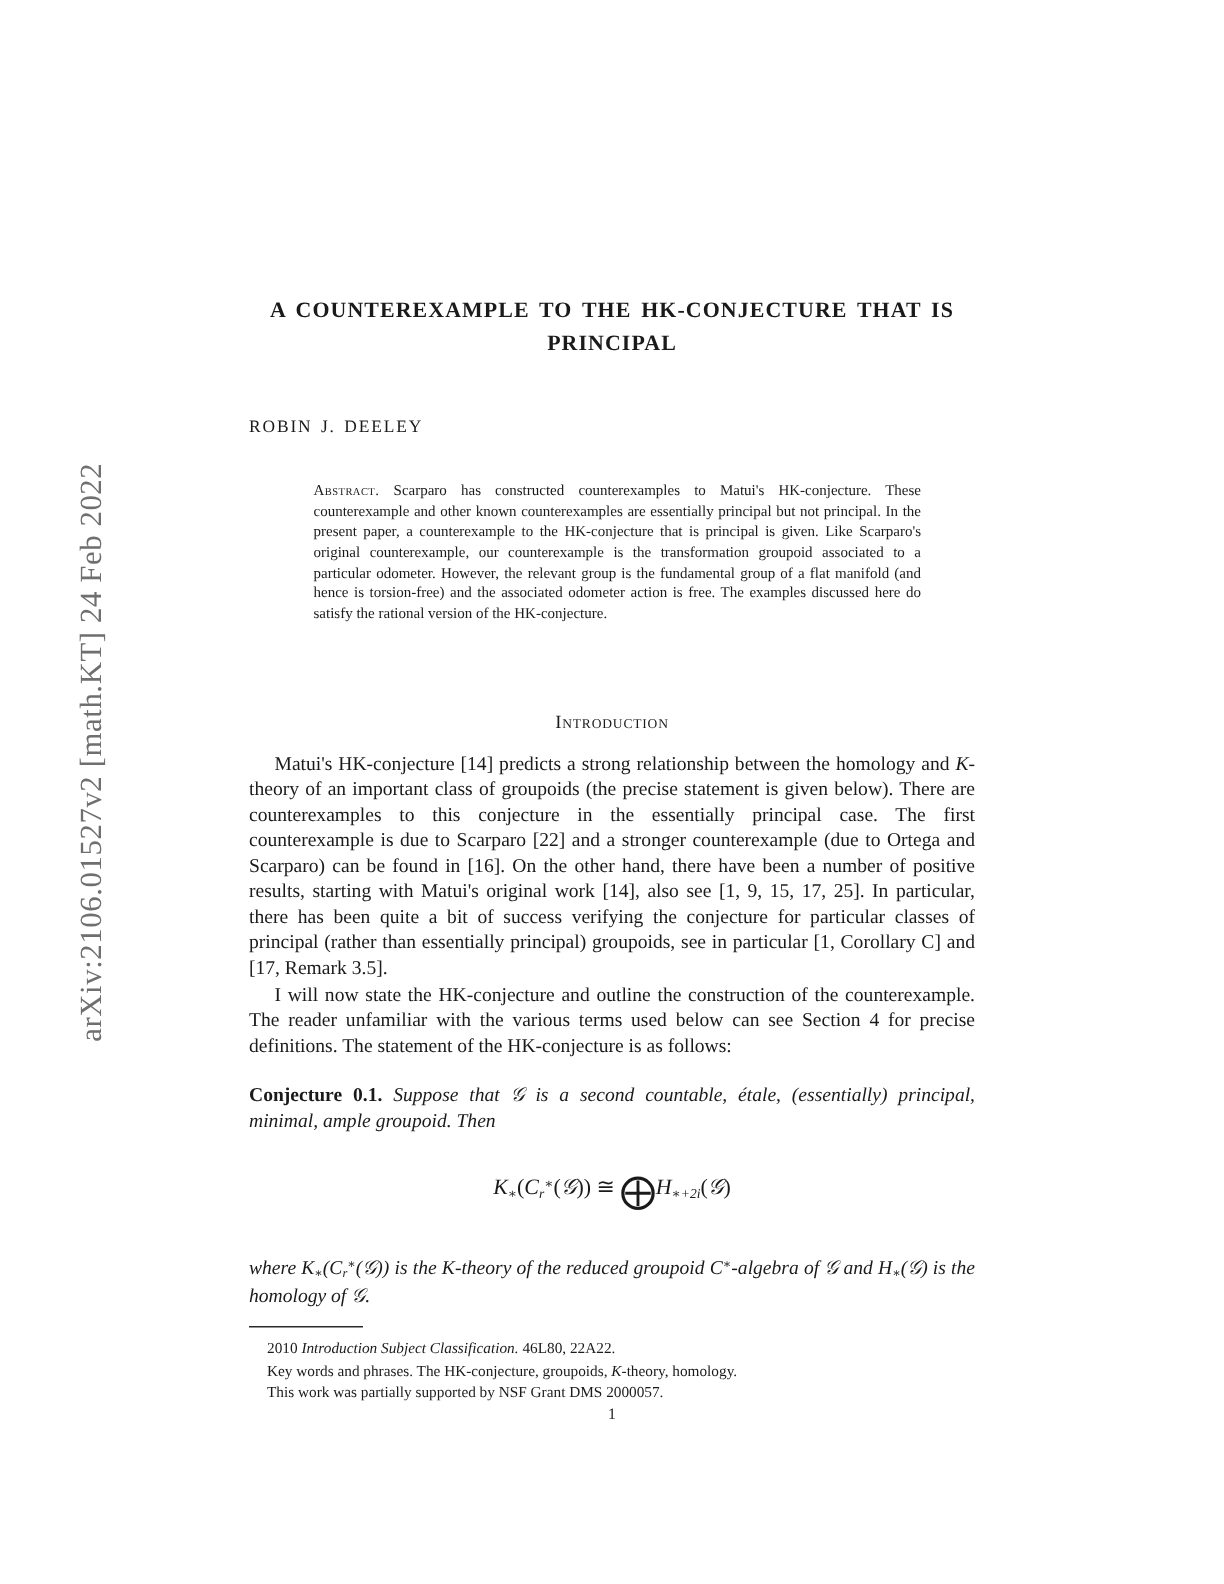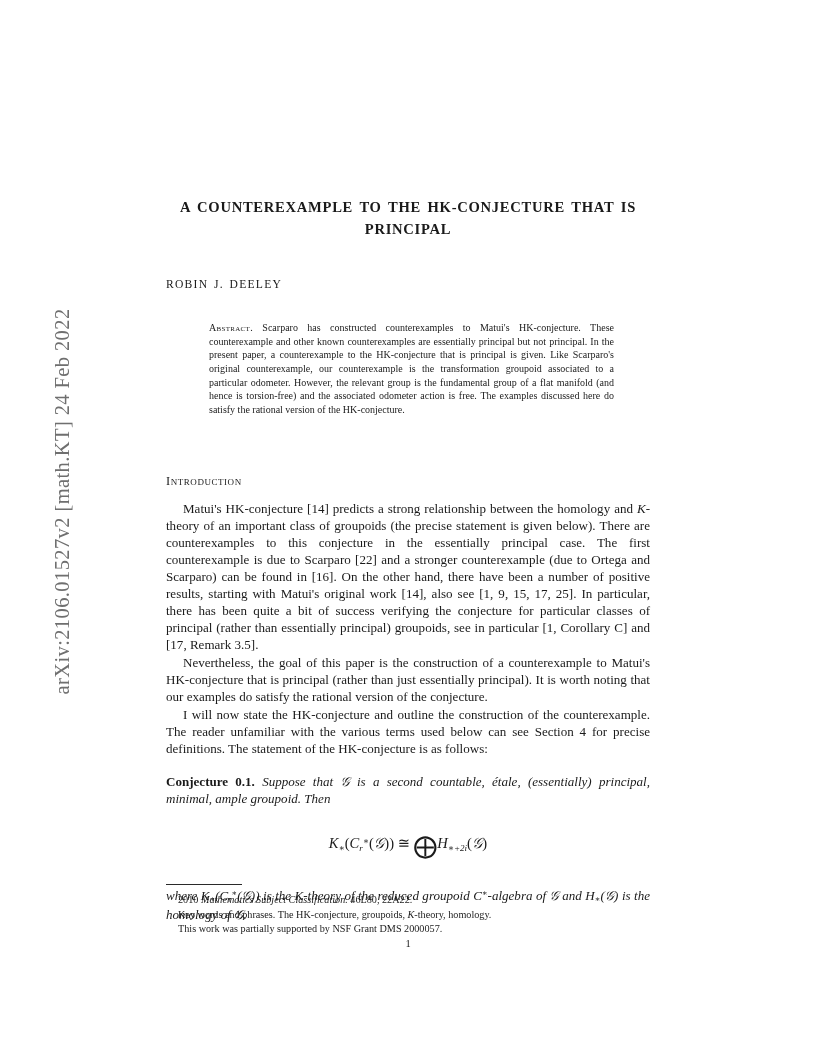--- a/index.html
+++ b/index.html
@@ -80,20 +80,21 @@
   }
   .smallcaps-label {
     font-variant: small-caps;
     letter-spacing: 0.3px;
   }
 
   
   #introduction-heading {
     margin: 0;
     padding-top: 54px;
+    text-align: center;
     font-size: 12.4px;
     font-variant: small-caps;
     letter-spacing: 0.55px;
   }
 
   
   .body-paragraph {
     margin: 0;
     padding-top: 11px;
     font-size: 13.05px;
@@ -224,21 +225,20 @@
   <div id="author-line">ROBIN J. DEELEY</div>
 
   <div id="abstract-block">
     <span class="smallcaps-label">Abstract.</span>
     <span>Scarparo has constructed counterexamples to Matui's HK-conjecture. These counterexample and other known counterexamples are essentially principal but not principal. In the present paper, a counterexample to the HK-conjecture that is principal is given. Like Scarparo's original counterexample, our counterexample is the transformation groupoid associated to a particular odometer. However, the relevant group is the fundamental group of a flat manifold (and hence is torsion-free) and the associated odometer action is free. The examples discussed here do satisfy the rational version of the HK-conjecture.</span>
   </div>
 
   <div id="introduction-heading">Introduction</div>
 
   <p class="body-paragraph">Matui's HK-conjecture [14] predicts a strong relationship between the homology and <i>K</i>-theory of an important class of groupoids (the precise statement is given below). There are counterexamples to this conjecture in the essentially principal case. The first counterexample is due to Scarparo [22] and a stronger counterexample (due to Ortega and Scarparo) can be found in [16]. On the other hand, there have been a number of positive results, starting with Matui's original work [14], also see [1, 9, 15, 17, 25]. In particular, there has been quite a bit of success verifying the conjecture for particular classes of principal (rather than essentially principal) groupoids, see in particular [1, Corollary C] and [17, Remark 3.5].</p>
-  <p class="body-paragraph tight">Nevertheless, the goal of this paper is the construction of a counterexample to Matui's HK-conjecture that is principal (rather than just essentially principal). It is worth noting that our examples do satisfy the rational version of the conjecture.</p>
   <p class="body-paragraph tight">I will now state the HK-conjecture and outline the construction of the counterexample. The reader unfamiliar with the various terms used below can see Section 4 for precise definitions. The statement of the HK-conjecture is as follows:</p>
 
   <div id="conjecture-block">
     <span class="conj-label">Conjecture 0.1.</span>
     <span class="conj-body">Suppose that <i>𝒢</i> is a second countable, étale, (essentially) principal, minimal, ample groupoid. Then</span>
   </div>
 
   <div id="display-equation">
     <span class="mathvar">K</span><span class="sub upr">∗</span><span class="upr">(</span><span class="mathvar">C</span><span class="sub">r</span><span class="sup">∗</span><span class="upr">(</span><span class="mathvar">𝒢</span><span class="upr">))</span>
     <span class="upr">≅</span>
@@ -247,21 +247,21 @@
 
   <div id="where-paragraph">
     <span>where K</span><span class="sub upr">∗</span><span>(C</span><span class="sub">r</span><span class="sup">∗</span><span>(</span><span>𝒢</span><span>)) is the K-theory of the reduced groupoid C</span><span class="sup">∗</span><span>-algebra of </span><span>𝒢</span><span> and H</span><span class="sub upr">∗</span><span>(</span><span>𝒢</span><span>) is the homology of </span><span>𝒢</span><span>.</span>
   </div>
 
 
   <div id="footnote-rule"></div>
 
   <div id="footnote-block">
     <div class="fn-line">
-      <span class="it" style="font-style: normal;"><span>2010 </span><span style="font-style: italic;">Mathematics Subject Classification.</span></span>
+      <span class="it" style="font-style: normal;"><span>2010 </span><span style="font-style: italic;">Introduction Subject Classification.</span></span>
       <span>46L80, 22A22.</span>
     </div>
     <div class="fn-line">
       <span class="it">Key words and phrases.</span>
       <span>The HK-conjecture, groupoids, <i>K</i>-theory, homology.</span>
     </div>
     <div class="fn-line">This work was partially supported by NSF Grant DMS 2000057.</div>
   </div>
 
   <div id="page-number">1</div>

